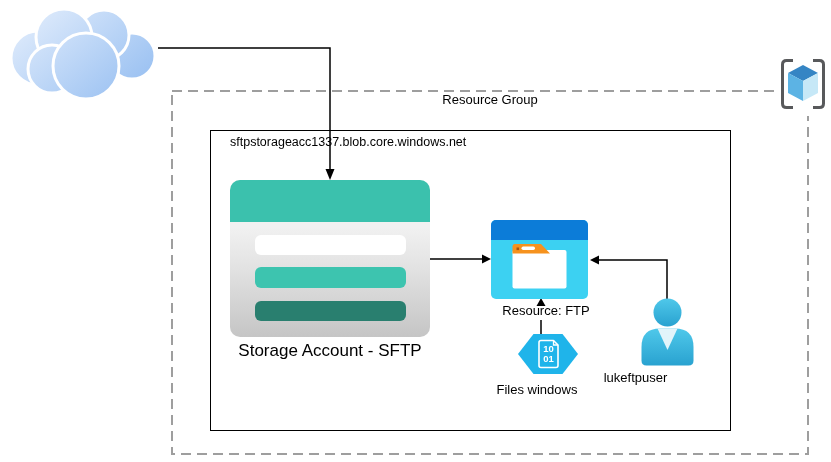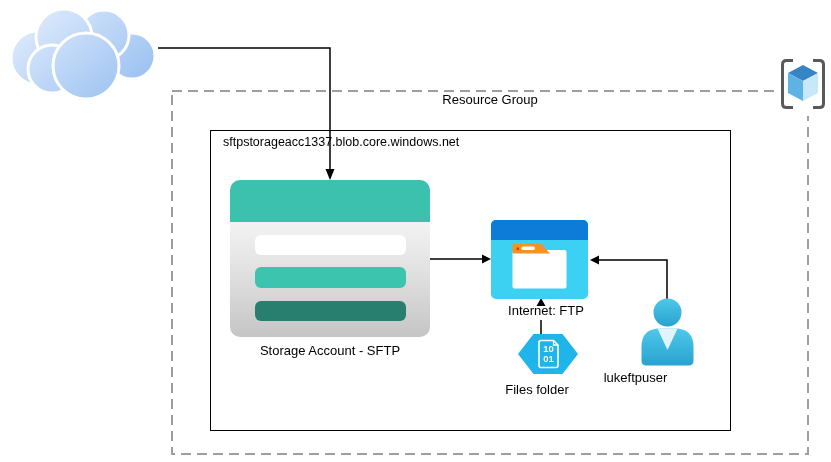--- a/index.html
+++ b/index.html
@@ -5,36 +5,36 @@
   html,body{margin:0;padding:0;background:#fff;}
   .canvas{position:relative;width:831px;height:462px;background:#fff;overflow:hidden;
           font-family:"Liberation Sans",sans-serif;color:#000;}
   .layer{position:absolute;left:0;top:0;pointer-events:none;}
   .lbl{position:absolute;font-size:13px;line-height:14px;text-align:center;white-space:nowrap;}
   
   .rg-label{left:171px;top:93px;width:638px;}
   
   .inner-rect{position:absolute;left:210px;top:130px;width:519px;height:299px;
               border:1px solid #000;background:#fff;}
-  .dns{position:absolute;left:12px;top:4px;font-size:12.5px;white-space:nowrap;}
+  .dns{position:absolute;left:19px;top:4px;font-size:12.5px;white-space:nowrap;}
   
   .rg-icon{position:absolute;left:778px;top:58px;width:50px;height:58px;background:#fff;}
   
   .cloud{position:absolute;left:4px;top:6px;width:156px;height:99px;}
   .internet-label{left:4px;top:108px;width:156px;}
   
   .storage-icon{position:absolute;left:230px;top:180px;width:200px;height:157px;border-radius:10px;
                 background:linear-gradient(180deg,#F1F1F1 30%,#E3E3E3 55%,#C5C5C5 100%);}
   .storage-header{position:absolute;left:0;top:0;width:200px;height:42px;background:#3BC1AD;
                   border-radius:10px 10px 0 0;}
   .sbar{position:absolute;left:25px;width:151px;border-radius:6px;}
   .sbar.white{top:55px;height:20px;background:#FFFFFF;}
   .sbar.teal{top:87px;height:21px;background:#3DC4AF;}
   .sbar.dark{top:121px;height:20px;background:#297F6F;}
-  .storage-label{left:230px;top:344px;width:200px;font-size:13px;}
+  .storage-label{left:230px;top:344px;width:200px;font-size:17px;}
   
   .container-icon{position:absolute;left:491px;top:220px;width:97px;height:79px;border-radius:5px;
                   background:#3CD1F2;}
   .container-header{position:absolute;left:0;top:0;width:97px;height:20px;background:#0C7CD8;
                     border-radius:5px 5px 0 0;}
   .container-label{left:486px;top:304px;width:120px;}
   
   .hex-icon{position:absolute;left:518px;top:334px;}
   .files-label{left:487px;top:383px;width:100px;}
   
@@ -114,30 +114,30 @@
 
   <div class="container-icon">
     <div class="container-header"></div>
     <svg width="97" height="79" viewBox="0 0 97 79" style="position:absolute;left:0;top:0;">
       <rect x="21.5" y="30" width="54" height="38.5" rx="2" fill="#FFFFFF"></rect>
       <path d="M 23.5 24 L 50 24 L 59 33.5 L 21.5 33.5 L 21.5 26.5 Q 21.5 24 23.5 24 Z" fill="#F6921E"></path>
       <rect x="30.5" y="26.5" width="13.5" height="3.5" rx="1.7" fill="#FFFFFF"></rect>
       <rect x="25.5" y="27.5" width="2.6" height="2.6" fill="#A85410"></rect>
     </svg>
   </div>
-  <div class="lbl container-label">Internet: FTP</div>
+  <div class="lbl container-label">Resource: FTP</div>
 
   <svg class="hex-icon" width="60" height="40" viewBox="0 0 60 40">
     <polygon points="0,20 15.5,0 44.5,0 60,20 44.5,40 15.5,40" fill="#1FB4EA"></polygon>
     <path d="M 35.5 6.5 L 23 6.5 Q 21 6.5 21 8.5 L 21 31.5 Q 21 33.5 23 33.5 L 38 33.5 Q 40 33.5 40 31.5 L 40 11 Z" fill="none" stroke="#FFFFFF" stroke-width="1.6" stroke-linejoin="round"></path>
     <path d="M 35.5 6.5 L 35.5 11 L 40 11" fill="none" stroke="#FFFFFF" stroke-width="1.3"></path>
     <text x="30.5" y="17.5" text-anchor="middle" font-size="9.5" font-weight="bold" fill="#FFFFFF" font-family="Liberation Sans, sans-serif">10</text>
     <text x="30.5" y="28" text-anchor="middle" font-size="9.5" font-weight="bold" fill="#FFFFFF" font-family="Liberation Sans, sans-serif">01</text>
   </svg>
-  <div class="lbl files-label">Files folder</div>
+  <div class="lbl files-label">Files windows</div>
 
   <svg class="person-icon" width="56" height="70" viewBox="0 0 56 70">
     <defs>
       <linearGradient id="pg" x1="0" y1="0" x2="0" y2="1">
         <stop offset="0" stop-color="#4FC8EA"></stop>
         <stop offset="1" stop-color="#29A2D0"></stop>
       </linearGradient>
     </defs>
     <circle cx="27.5" cy="15.5" r="14" fill="url(#pg)"></circle>
     <path d="M 6.5 68.5 Q 1.5 68.5 1.5 63.5 L 1.5 50 Q 1.5 31.5 20 31.5 L 35 31.5 Q 53.5 31.5 53.5 50 L 53.5 63.5 Q 53.5 68.5 48.5 68.5 Z" fill="url(#pg)"></path>

